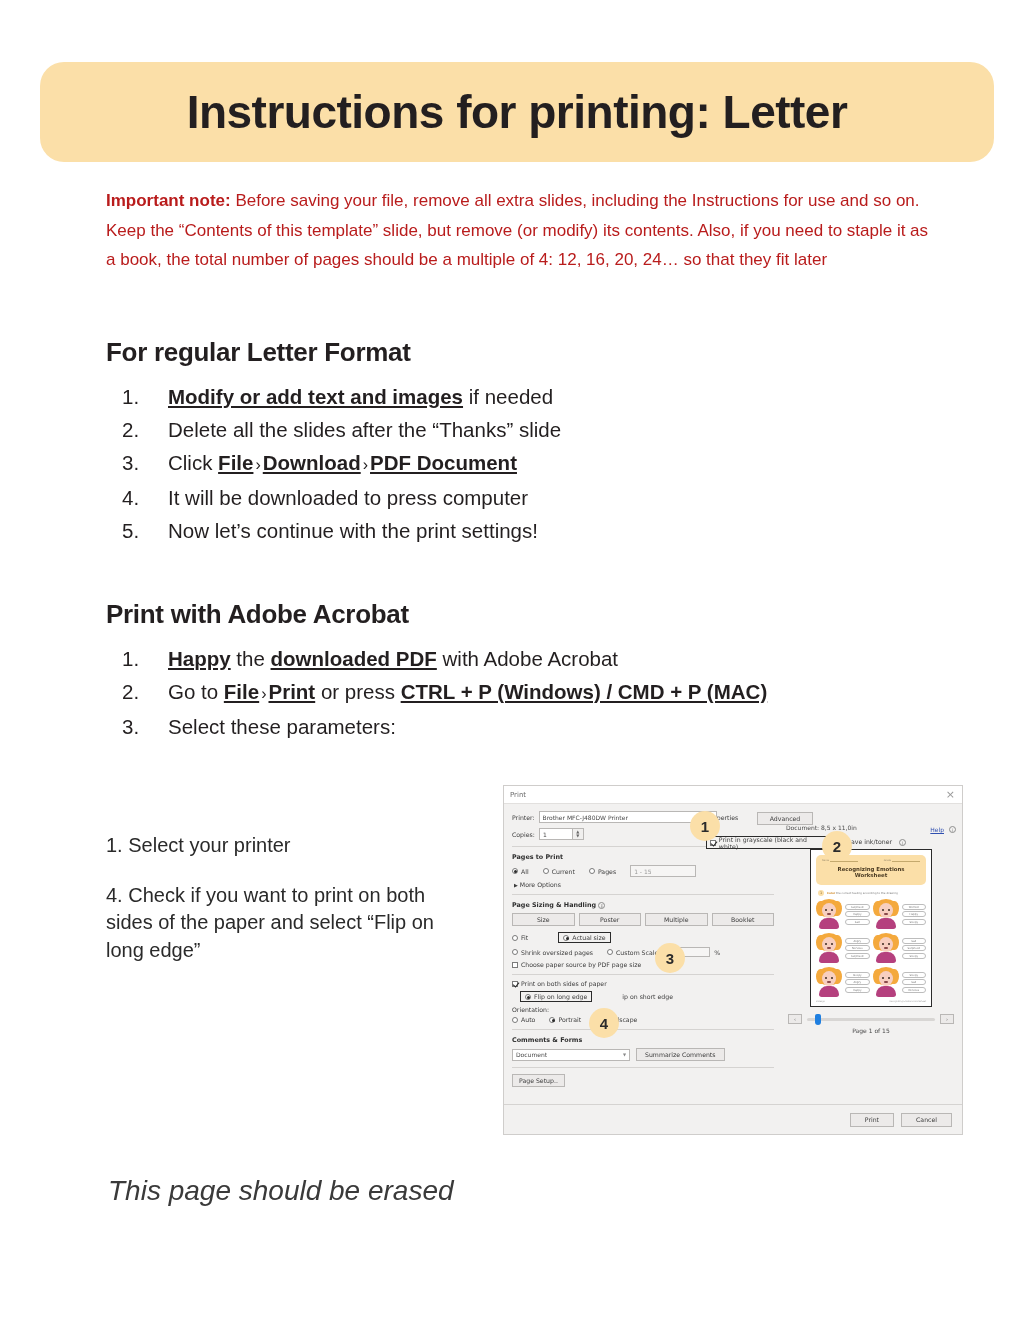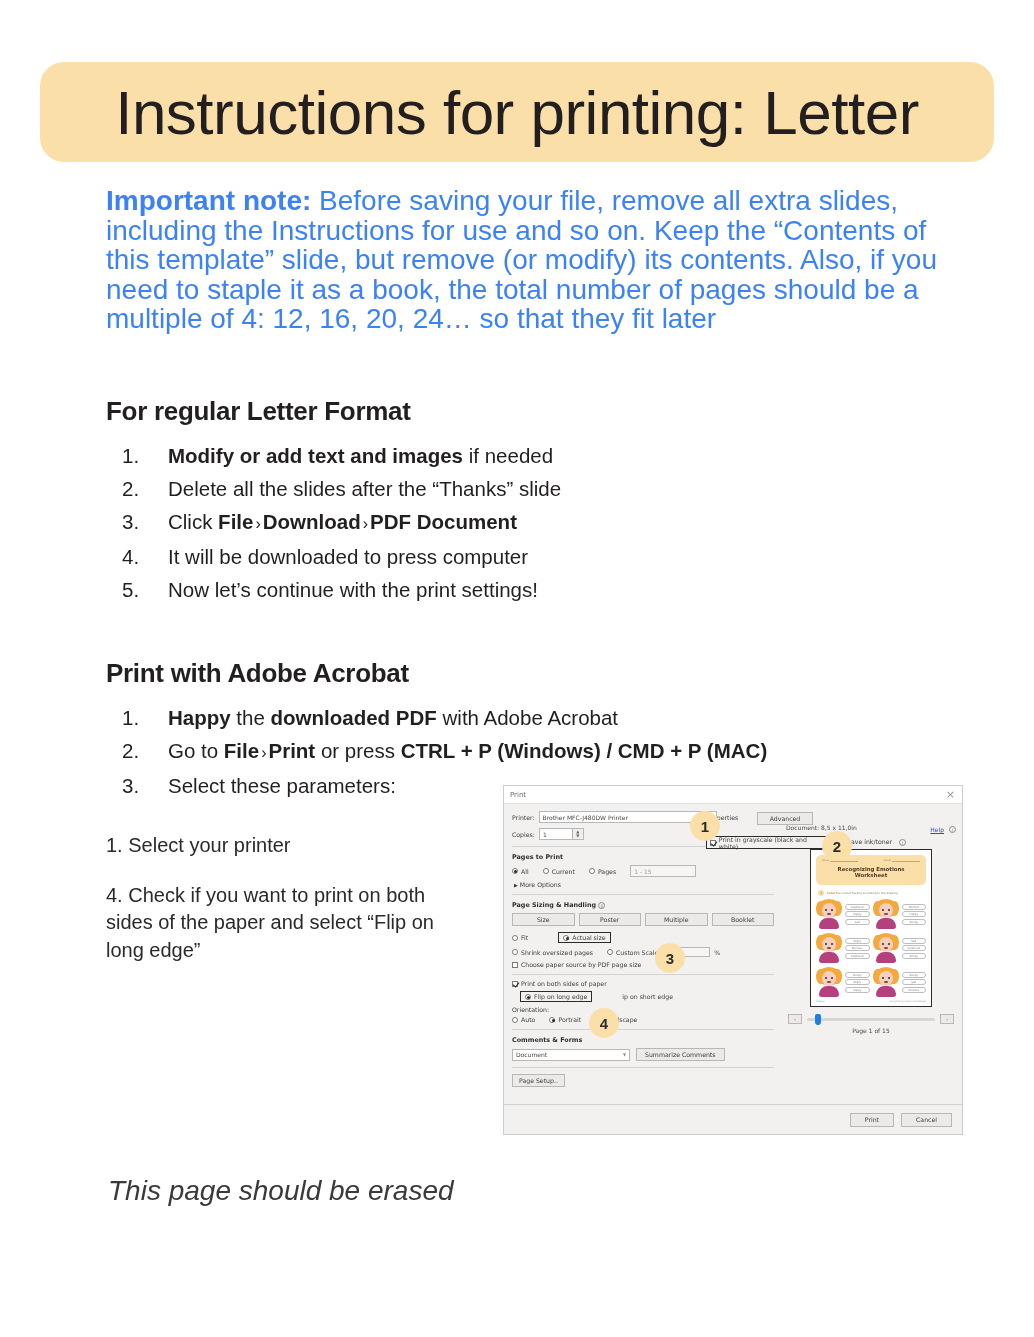--- a/index.html
+++ b/index.html
@@ -15,34 +15,34 @@
   
   .banner {
     position: absolute;
     left: 40px; top: 62px;
     width: 954px; height: 100px;
     background: #fbdfa8;
     border-radius: 24px;
     display: flex; align-items: center; justify-content: center;
   }
   .banner-title {
-    font-size: 62px;
-    font-weight: 400;
+    font-size: 46px;
+    font-weight: 700;
     letter-spacing: -0.5px;
     color: #231f20;
     white-space: nowrap;
   }
 
   
   .content { position: absolute; left: 106px; top: 186px; width: 840px; }
 
   .note {
-    font-size: 28px;
+    font-size: 17px;
     line-height: 29.5px;
-    color: #3b82f6;
+    color: #b91c1c;
     width: 836px;
   }
   .note b { font-weight: 700; }
 
   h2.section {
     font-size: 26px;
     font-weight: 700;
     letter-spacing: -0.3px;
     color: #231f20;
   }
@@ -60,21 +60,21 @@
     color: #231f20;
   }
   ol.steps li .num {
     width: 62px;
     flex: 0 0 62px;
     text-align: left;
     padding-left: 16px;
     color: #231f20;
   }
   ol.steps li .txt { flex: 1; }
-  ol.steps li b { font-weight: 700; }
+  ol.steps li b { font-weight: 700; text-decoration: underline; }
   .chev { font-size: 16px; padding: 0 2px; }
 
   
   .left-notes {
     position: absolute;
     left: 106px; top: 832px;
     width: 360px;
     font-size: 20px;
     line-height: 27.5px;
     color: #2a2a2a;

